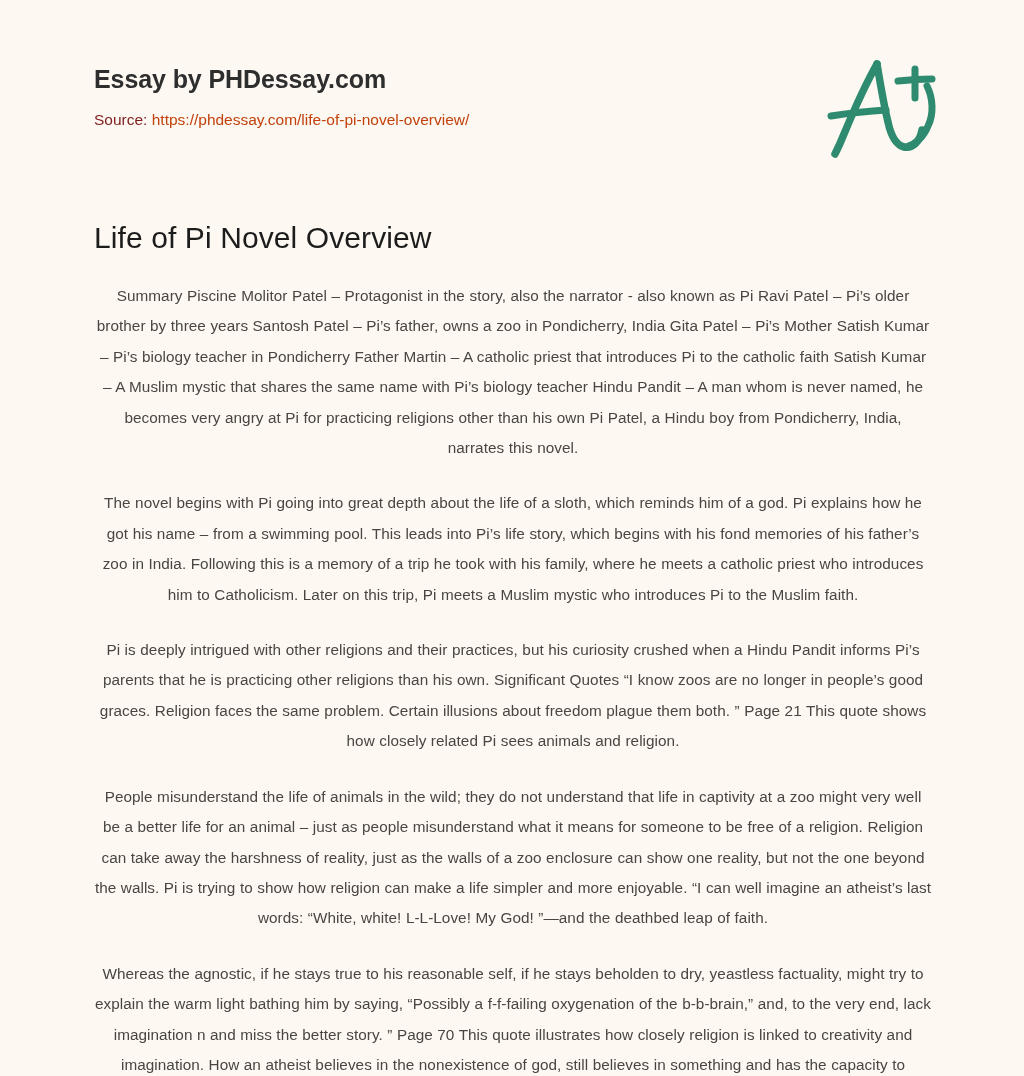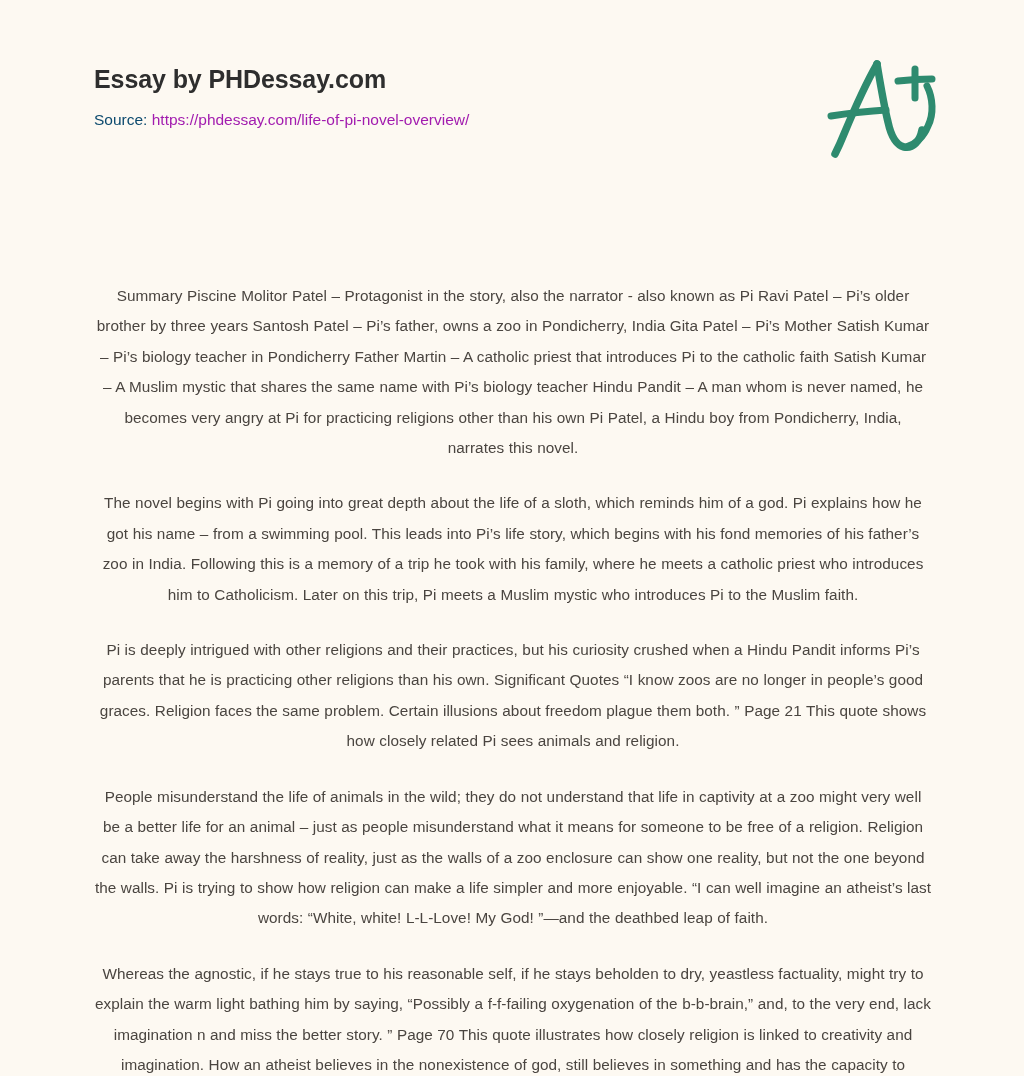--- a/index.html
+++ b/index.html
@@ -45,25 +45,25 @@
 
   .source-line {
     margin-top: 16px;
     font-size: 15.5px;
     line-height: 20px;
     color: #8d8882;
     white-space: nowrap;
   }
 
   .source-label {
-    color: #0c4a6e;
+    color: #7f1d1d;
   }
 
   .source-url {
-    color: #a21caf;
+    color: #c2410c;
     text-decoration: none;
     cursor: pointer;
   }
 
   
   .logo {
     position: absolute;
     right: 78px;
     top: 48px;
     width: 132px;
@@ -135,20 +135,21 @@
 
         <path d="M101 21 C101 31 101 41 101 50" stroke-width="7"></path>
 
         <path d="M84 33 C93 32 108 31 118 31" stroke-width="7"></path>
 
         <path d="M113 38 C119 50 120 66 114 78 C110 88 102 96 92 99" stroke-width="7"></path>
       </g>
     </svg>
   </div>
 
+  <h1 class="doc-title">Life of Pi Novel Overview</h1>
 
   <div class="body-copy">
     <p>Summary Piscine Molitor Patel – Protagonist in the story, also the narrator - also known as Pi Ravi Patel – Pi’s older brother by three years Santosh Patel – Pi’s father, owns a zoo in Pondicherry, India Gita Patel – Pi’s Mother Satish Kumar – Pi’s biology teacher in Pondicherry Father Martin – A catholic priest that introduces Pi to the catholic faith Satish Kumar – A Muslim mystic that shares the same name with Pi’s biology teacher Hindu Pandit – A man whom is never named, he becomes very angry at Pi for practicing religions other than his own Pi Patel, a Hindu boy from Pondicherry, India, narrates this novel.</p>
     <p>The novel begins with Pi going into great depth about the life of a sloth, which reminds him of a god. Pi explains how he got his name – from a swimming pool. This leads into Pi’s life story, which begins with his fond memories of his father’s zoo in India. Following this is a memory of a trip he took with his family, where he meets a catholic priest who introduces him to Catholicism. Later on this trip, Pi meets a Muslim mystic who introduces Pi to the Muslim faith.</p>
     <p>Pi is deeply intrigued with other religions and their practices, but his curiosity crushed when a Hindu Pandit informs Pi’s parents that he is practicing other religions than his own. Significant Quotes “I know zoos are no longer in people’s good graces. Religion faces the same problem. Certain illusions about freedom plague them both. ” Page 21 This quote shows how closely related Pi sees animals and religion.</p>
     <p>People misunderstand the life of animals in the wild; they do not understand that life in captivity at a zoo might very well be a better life for an animal – just as people misunderstand what it means for someone to be free of a religion. Religion can take away the harshness of reality, just as the walls of a zoo enclosure can show one reality, but not the one beyond the walls. Pi is trying to show how religion can make a life simpler and more enjoyable. “I can well imagine an atheist’s last words: “White, white! L-L-Love! My God! ”—and the deathbed leap of faith.</p>
     <p>Whereas the agnostic, if he stays true to his reasonable self, if he stays beholden to dry, yeastless factuality, might try to explain the warm light bathing him by saying, “Possibly a f-f-failing oxygenation of the b-b-brain,” and, to the very end, lack imagination n and miss the better story. ” Page 70 This quote illustrates how closely religion is linked to creativity and imagination. How an atheist believes in the nonexistence of god, still believes in something and has the capacity to change their beliefs, where as an agnostics are uncertain, with no beliefs and therefore lacking imagination to devise a guide for their life.</p>
 
   </div>
 

